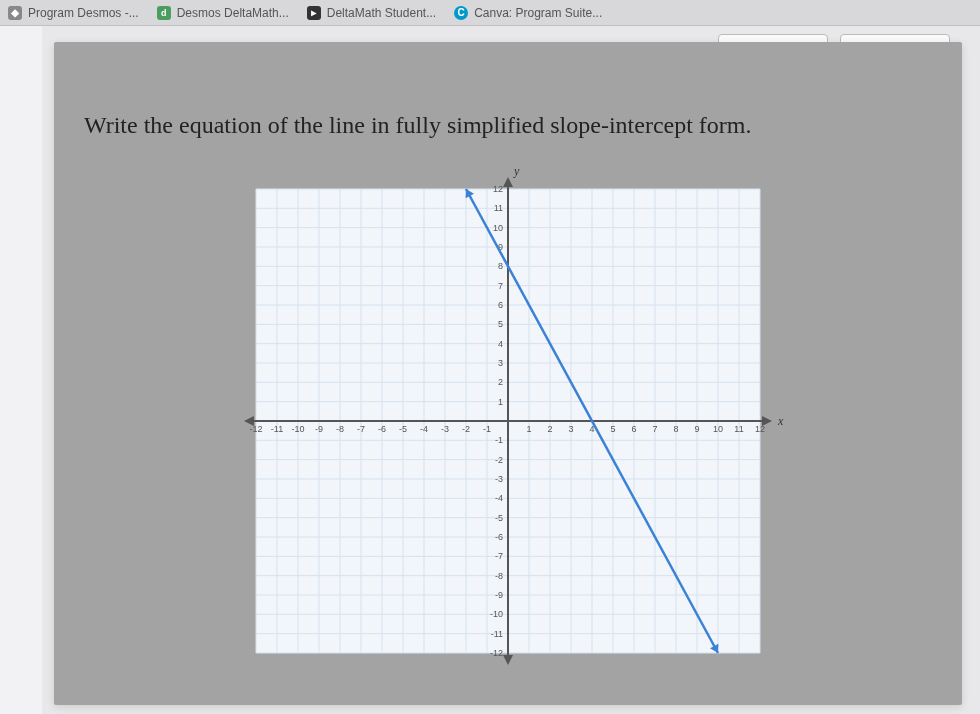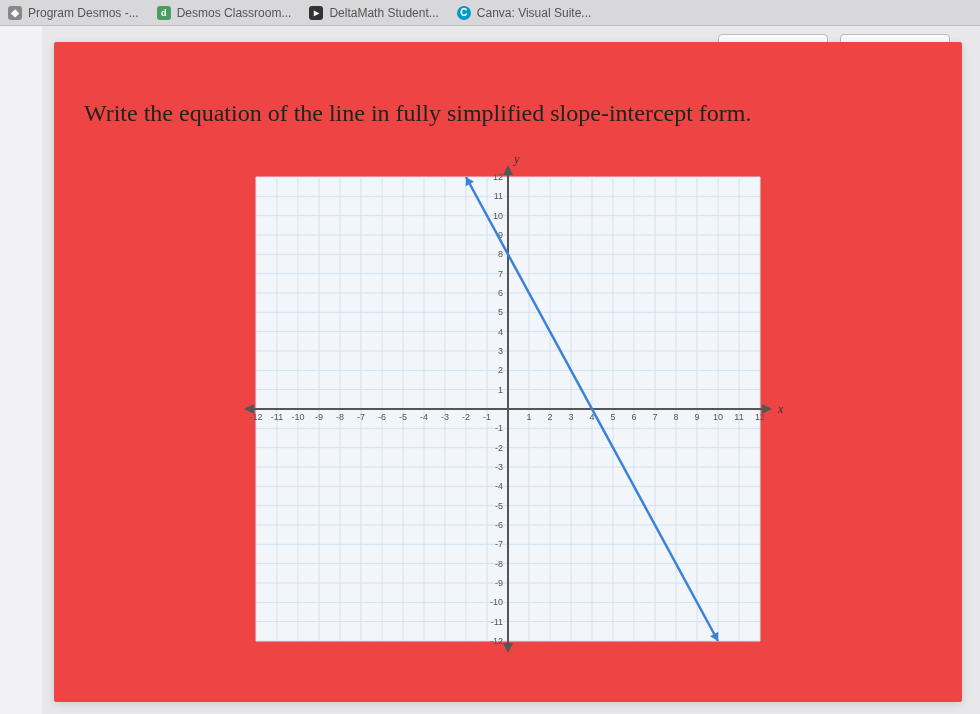--- a/index.html
+++ b/index.html
@@ -38,23 +38,23 @@
       justify-content: center;
       font-size: 10px;
       font-weight: bold;
       color: white;
     }
     .bm-icon.gray { background: #888; }
     .bm-icon.green { background: #4a9d5f; color: #fff; font-size: 9px;}
     .bm-icon.dark { background: #333; color: #fff; }
     .bm-icon.blue { background: #0099cc; border-radius: 50%; }
     .content-area {
-      background: #ef4444;
+      background: #a3a3a3;
       margin: 16px 18px 0 54px;
-      padding: 12px 30px;
+      padding: 24px 30px;
       box-shadow: 0 2px 8px rgba(0,0,0,0.12);
       border-radius: 2px;
       min-height: 660px;
       position: relative;
       filter: blur(0.4px);
     }
     .top-buttons {
       position: absolute;
       top: 34px;
       right: 30px;
@@ -105,29 +105,29 @@
 
 <div class="left-sidebar"></div>
 
 <div class="bookmark-bar">
   <div class="bookmark-item">
     <span class="bm-icon gray">◆</span>
     <span>Program Desmos -...</span>
   </div>
   <div class="bookmark-item">
     <span class="bm-icon green">d</span>
-    <span>Desmos Classroom...</span>
+    <span>Desmos DeltaMath...</span>
   </div>
   <div class="bookmark-item">
     <span class="bm-icon dark">▸</span>
     <span>DeltaMath Student...</span>
   </div>
   <div class="bookmark-item">
     <span class="bm-icon blue">C</span>
-    <span>Canva: Visual Suite...</span>
+    <span>Canva: Program Suite...</span>
   </div>
 </div>
 
 <div class="top-buttons">
   <div class="top-btn"></div>
   <div class="top-btn"></div>
 </div>
 
 <div class="content-area">
   <div class="question-text">Write the equation of the line in fully simplified slope-intercept form.</div>

